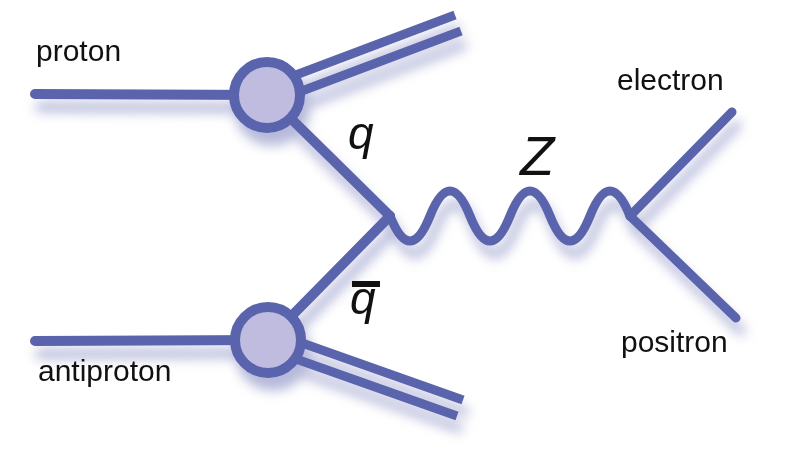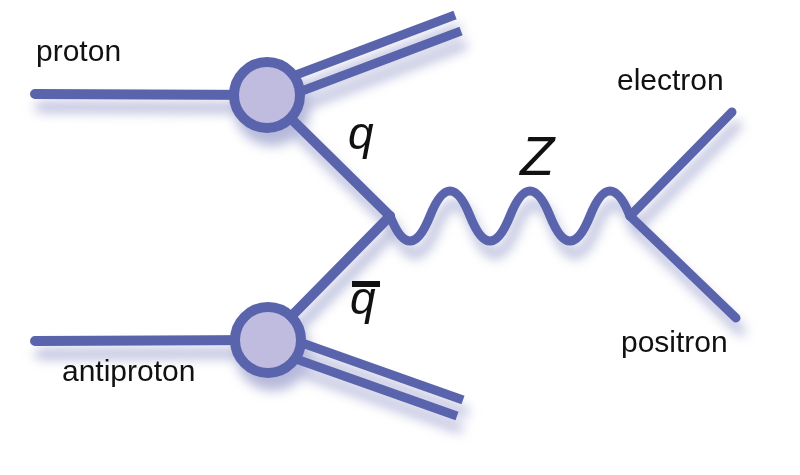--- a/index.html
+++ b/index.html
@@ -21,21 +21,21 @@
     color: #111111;
     font-size: 30px;
     line-height: 1;
     white-space: nowrap;
   }
   .particle-symbol {
     font-style: italic;
     font-size: 46px;
   }
   #lbl-proton     { left: 36px;  top: 36px;  }
-  #lbl-antiproton { left: 38px;  top: 356px; margin-left: 24px; }
+  #lbl-antiproton { left: 38px;  top: 356px; }
   #lbl-electron   { left: 617px; top: 65px;  }
   #lbl-positron   { left: 621px; top: 327px; }
   #lbl-quark      { left: 348px; top: 110px; }
   #lbl-antiquark  { left: 350px; top: 275px; }
   #lbl-boson      { left: 520px; top: 128px; font-style: italic; font-size: 56px; }
   #antiquark-bar {
     position: absolute;
     left: 352px; top: 281px;
     width: 28px; height: 6px;
     background: #111111;

